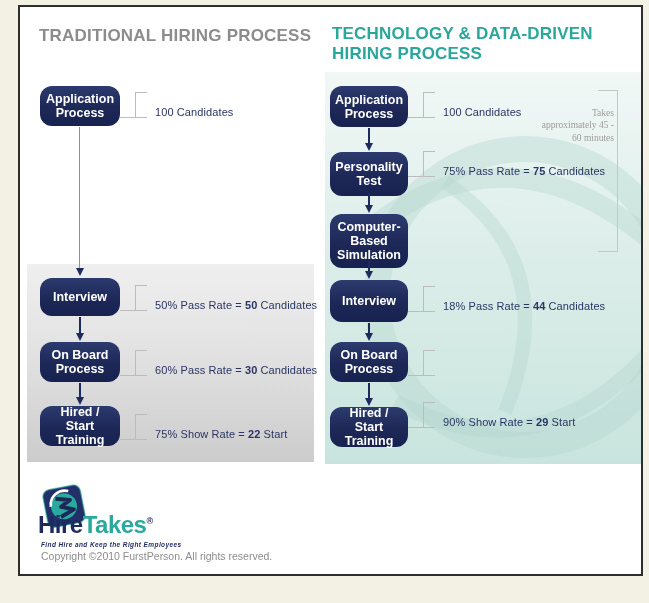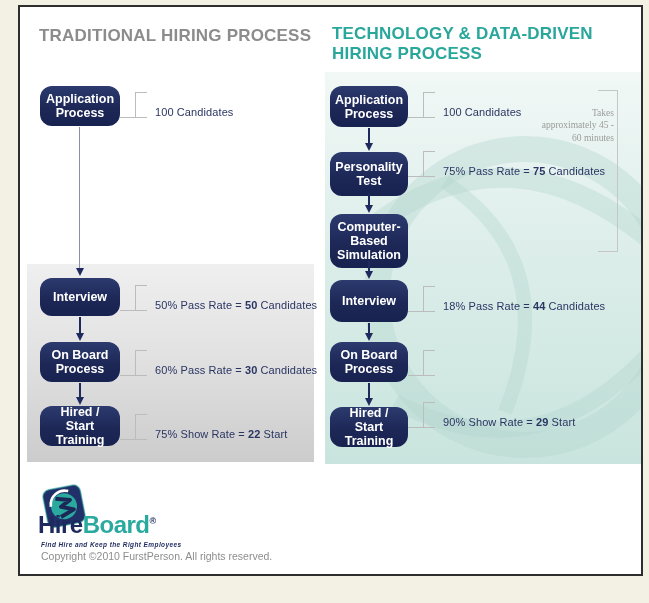--- a/index.html
+++ b/index.html
@@ -196,18 +196,18 @@
   <svg class="logo-icon" width="50" height="46" viewBox="0 0 50 46">
     <g transform="rotate(-11 25 23)">
       <rect x="5" y="4" width="38" height="38" rx="7" fill="#22306a"></rect>
       <rect x="5" y="4" width="38" height="38" rx="7" fill="none" stroke="#2aaa9e" stroke-width="1.5" stroke-opacity="0.55"></rect>
       <circle cx="24" cy="23" r="13" fill="#2aaa9e"></circle>
       <path d="M11 21 A14 14 0 0 1 31 9" stroke="#ffffff" stroke-width="2.6" fill="none"></path>
       <path d="M17 14 L31 18 L21 23 L33 28 L19 33" stroke="#1c2857" stroke-width="4" fill="none" stroke-linejoin="round"></path>
     </g>
   </svg>
   <div class="wordmark">
-    <span class="w1">Hire</span><span class="w2">Board</span><sup>®</sup>
+    <span class="w1">Hire</span><span class="w2">Takes</span><sup>®</sup>
   </div>
   <div class="tagline">Find Hire and Keep the Right Employees</div>
   <div class="copyright">Copyright ©2010 FurstPerson. All rights reserved.</div>
 
 </div>
 
 </body></html>

